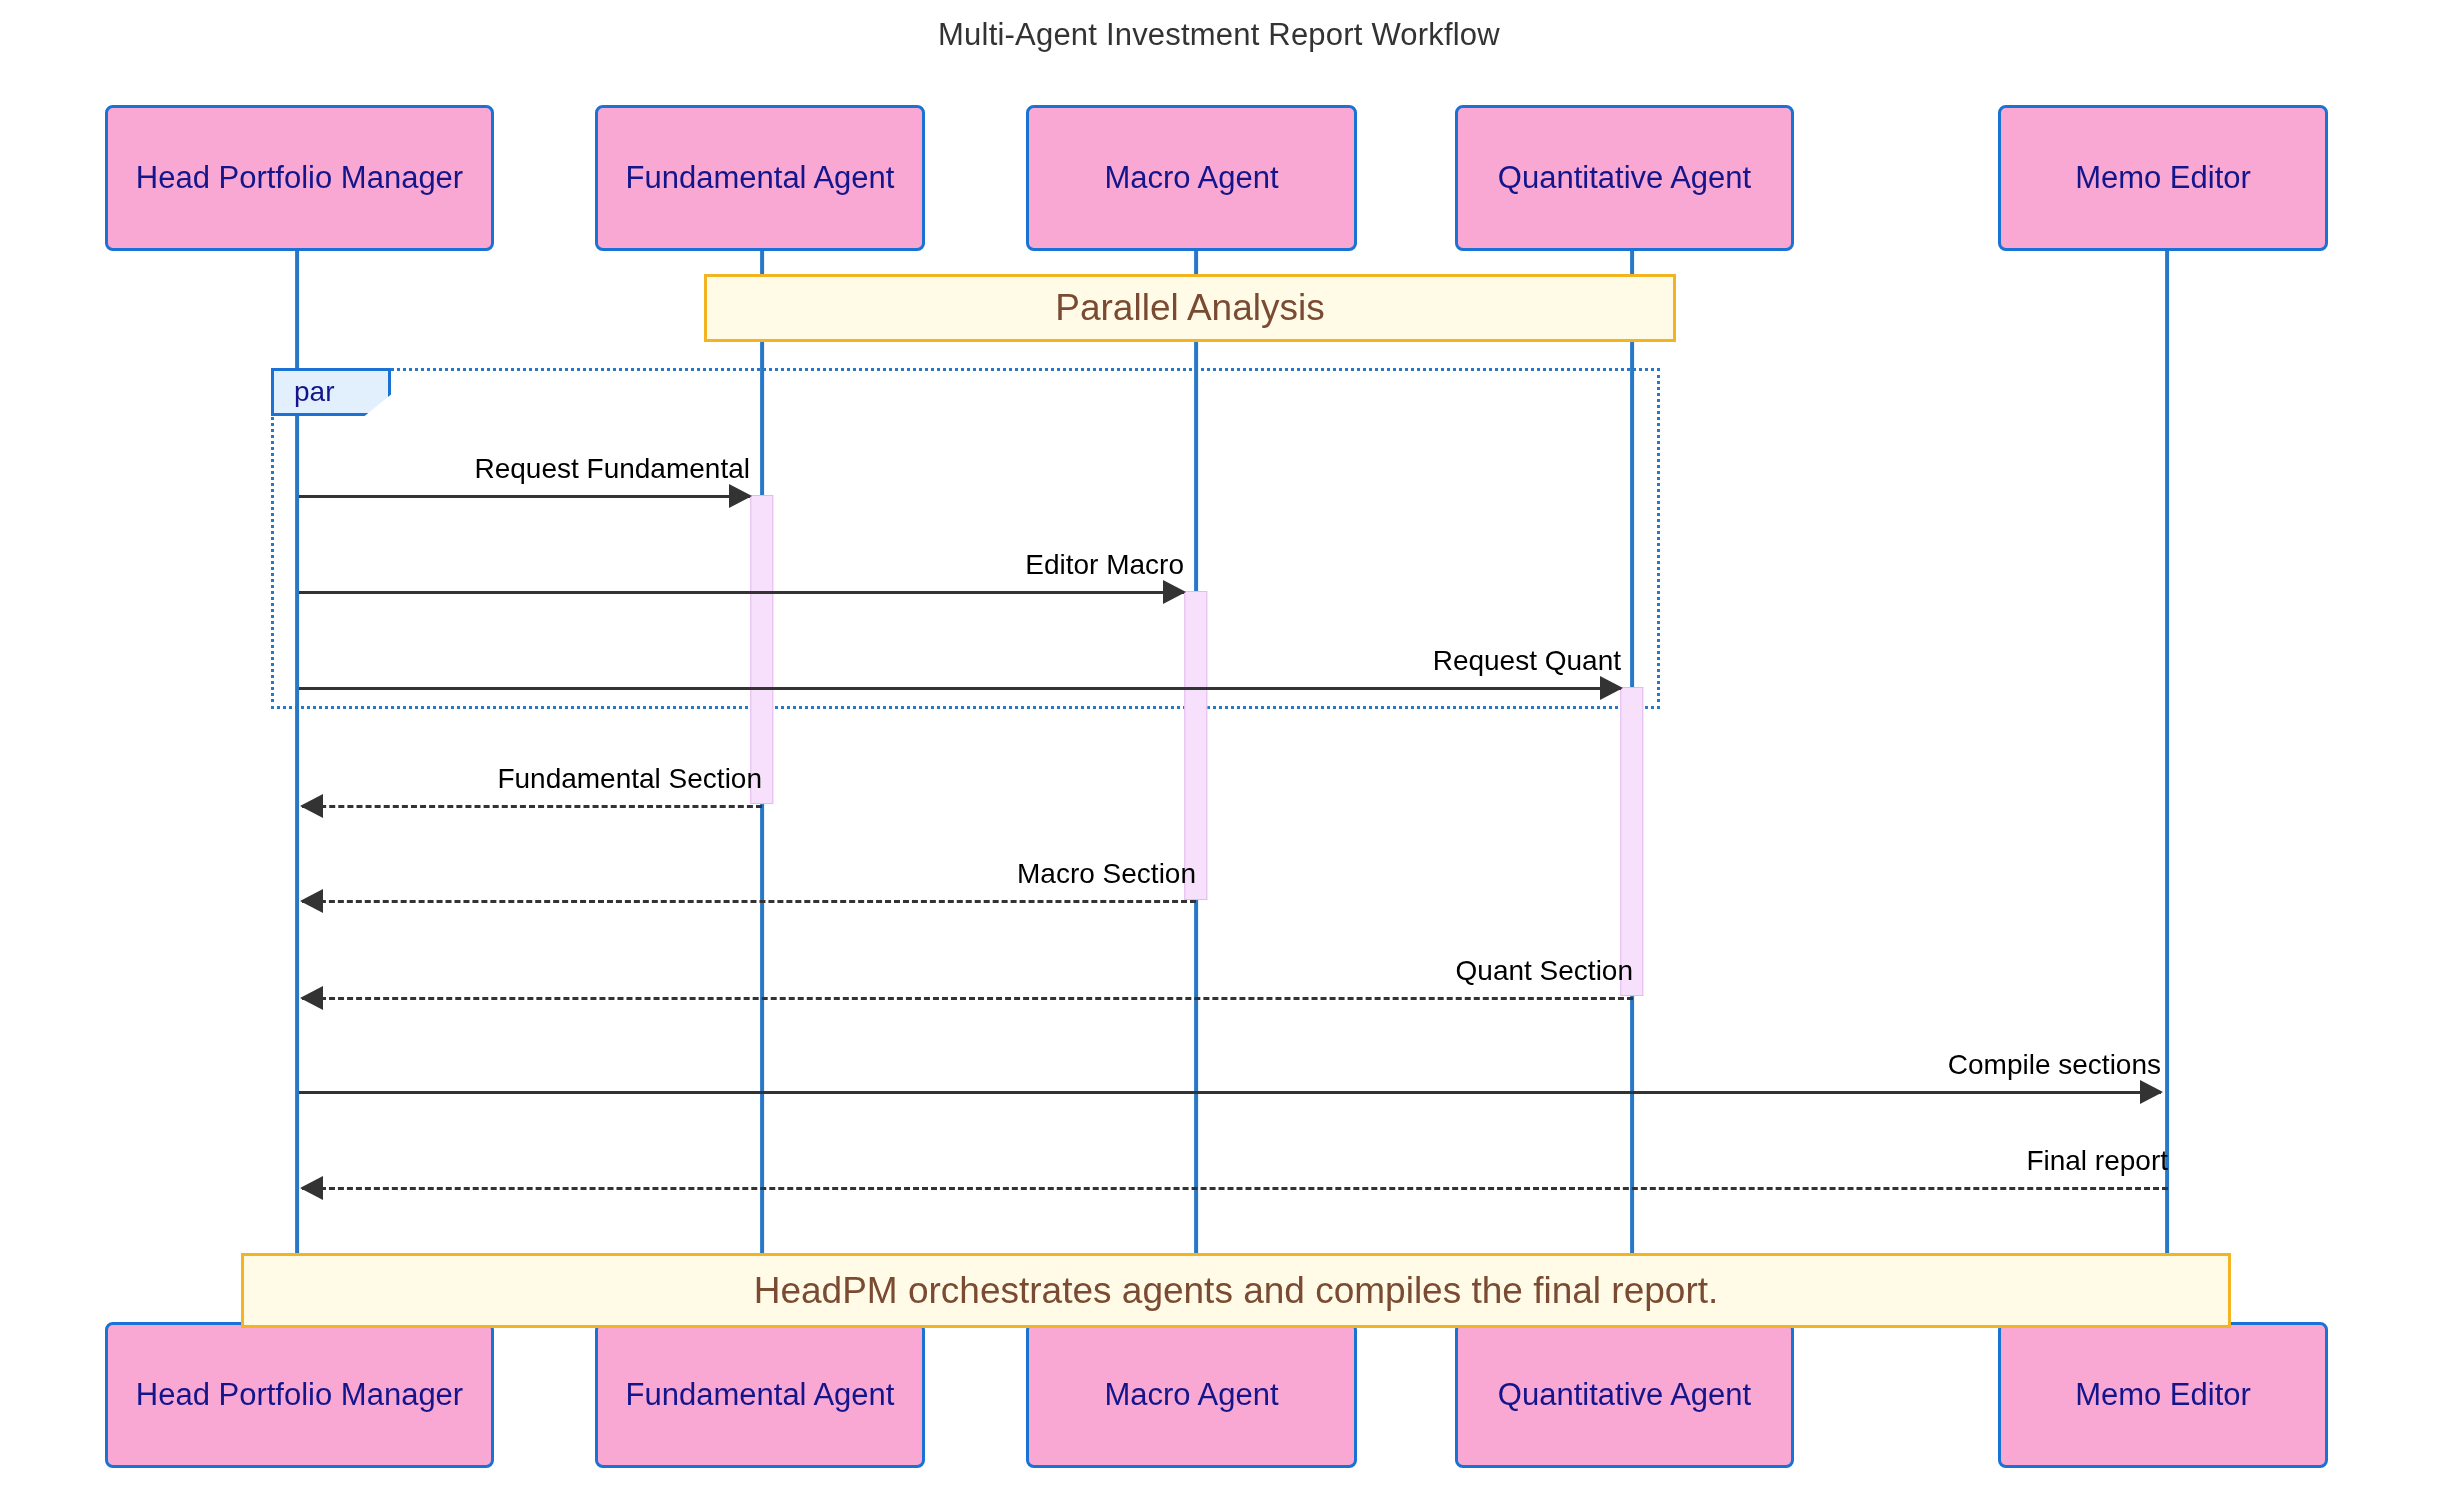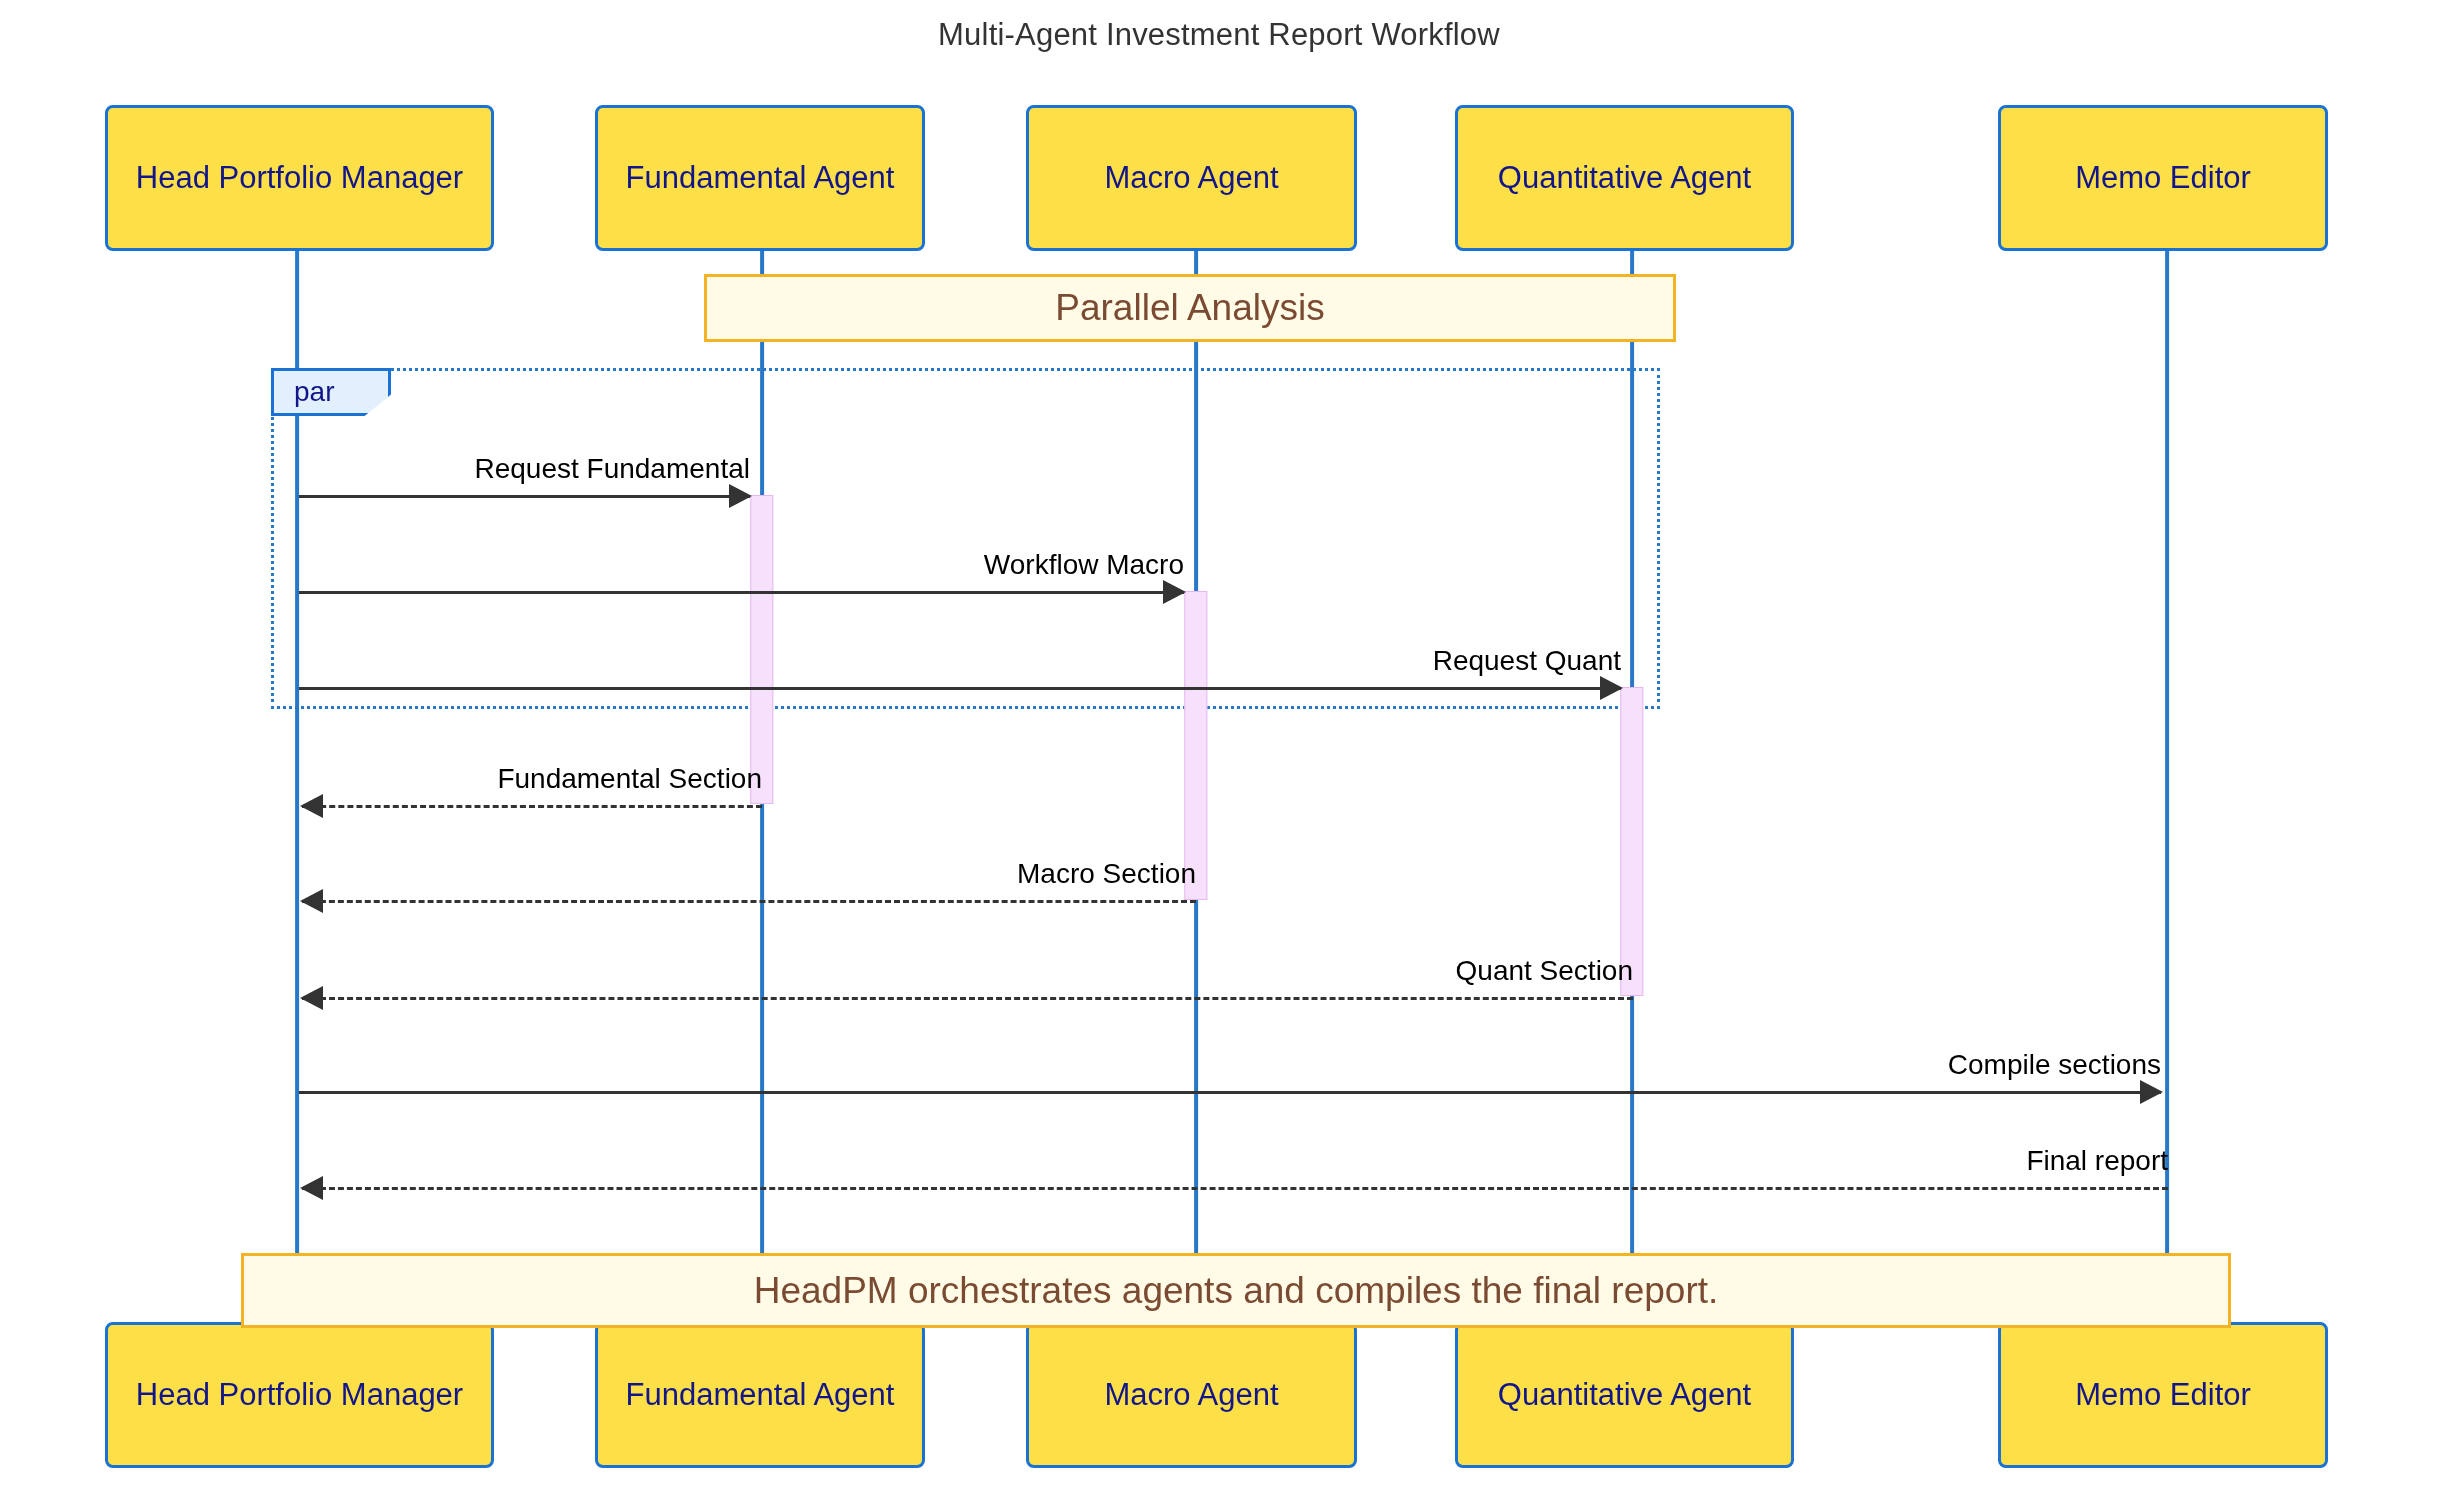--- a/index.html
+++ b/index.html
@@ -30,21 +30,21 @@
     font-size: 31px;
     color: #333333;
     letter-spacing: 0.2px;
     white-space: nowrap;
   }
 
   
   .participant {
     position: absolute;
     box-sizing: border-box;
-    background: #fde047;
+    background: #f9a8d4;
     border: 3.1px solid #1a73d4;
     border-radius: 7.8px;
     display: flex;
     align-items: center;
     justify-content: center;
     color: #13158a;
     font-size: 31px;
     text-align: center;
     line-height: 1.15;
     padding: 0 6.2px;
@@ -191,21 +191,21 @@
     </div>
   <div id="messages-layer">
       <div class="msg to-right" style="left: 299px; top: 495px; width: 451px;">
         <div class="line"></div>
         <div class="head"></div>
         <div class="label">Request Fundamental</div>
       </div>
       <div class="msg to-right" style="left: 299px; top: 591px; width: 885px;">
         <div class="line"></div>
         <div class="head"></div>
-        <div class="label">Workflow Macro</div>
+        <div class="label">Editor Macro</div>
       </div>
       <div class="msg to-right" style="left: 299px; top: 687px; width: 1322px;">
         <div class="line"></div>
         <div class="head"></div>
         <div class="label">Request Quant</div>
       </div>
       <div class="msg dashed to-left" style="left: 302px; top: 805px; width: 460px;">
         <div class="line"></div>
         <div class="head"></div>
         <div class="label">Fundamental Section</div>

